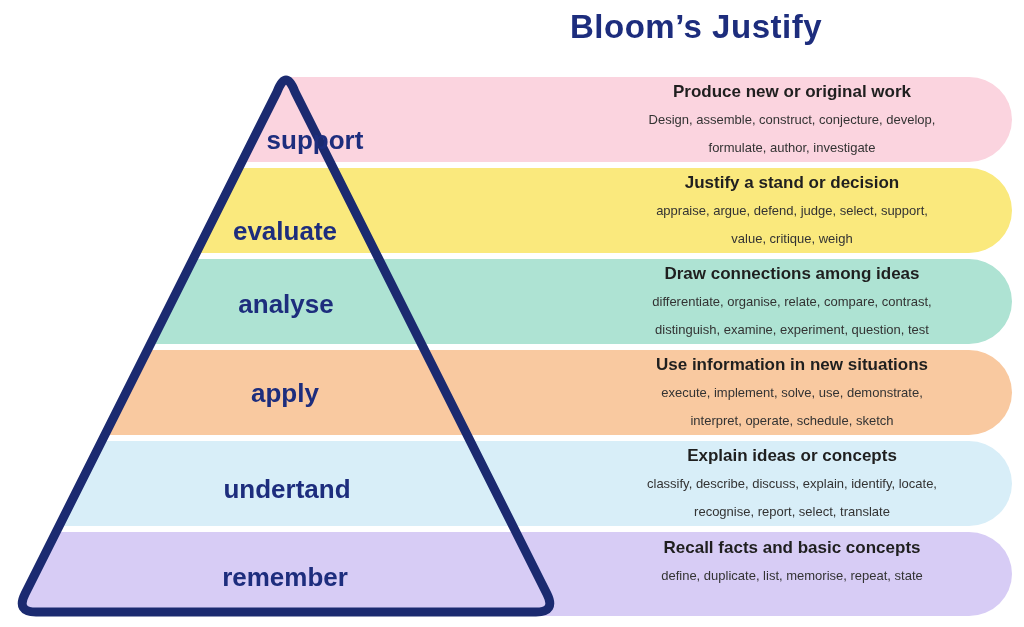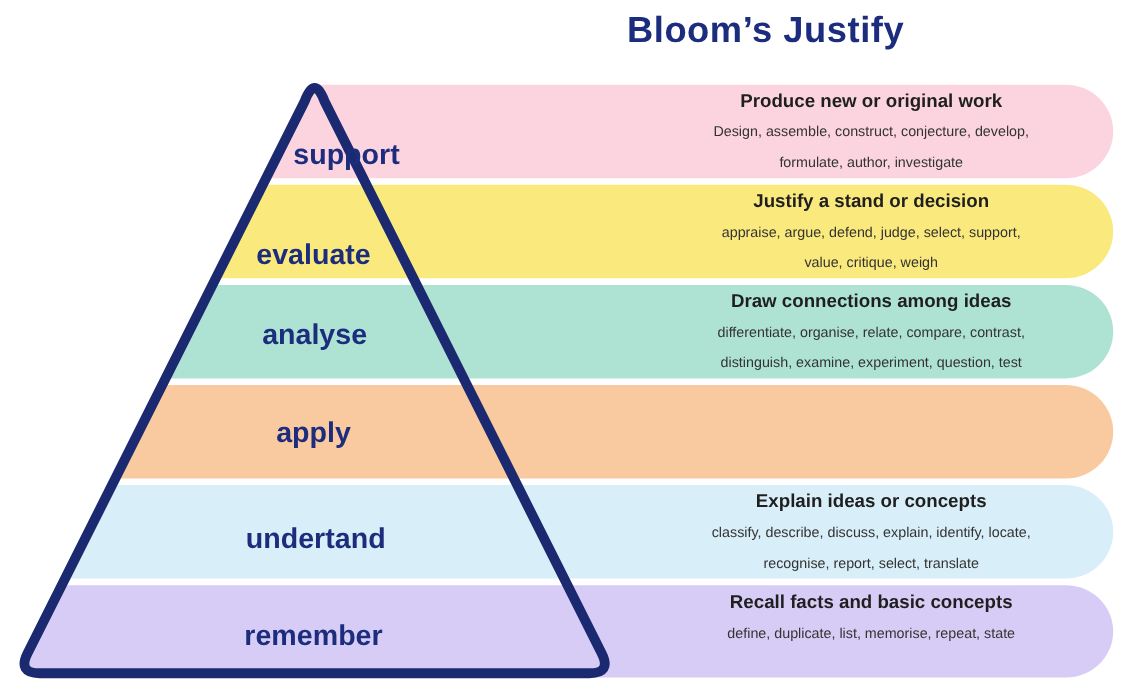--- a/index.html
+++ b/index.html
@@ -83,20 +83,25 @@
   <div class="row" style="top:168px;">
     <div class="row-heading">Justify a stand or decision</div>
     <div class="row-body">appraise, argue, defend, judge, select, support,
 value, critique, weigh</div>
   </div>
   <div class="row" style="top:259px;">
     <div class="row-heading">Draw connections among ideas</div>
     <div class="row-body">differentiate, organise, relate, compare, contrast,
 distinguish, examine, experiment, question, test</div>
   </div>
+  <div class="row" style="top:350px;">
+    <div class="row-heading">Use information in new situations</div>
+    <div class="row-body">execute, implement, solve, use, demonstrate,
+interpret, operate, schedule, sketch</div>
+  </div>
   <div class="row" style="top:441px;">
     <div class="row-heading">Explain ideas or concepts</div>
     <div class="row-body">classify, describe, discuss, explain, identify, locate,
 recognise, report, select, translate</div>
   </div>
   <div class="row" style="top:532px;height:60px;">
     <div class="row-heading">Recall facts and basic concepts</div>
     <div class="row-body">define, duplicate, list, memorise, repeat, state</div>
   </div>
 

